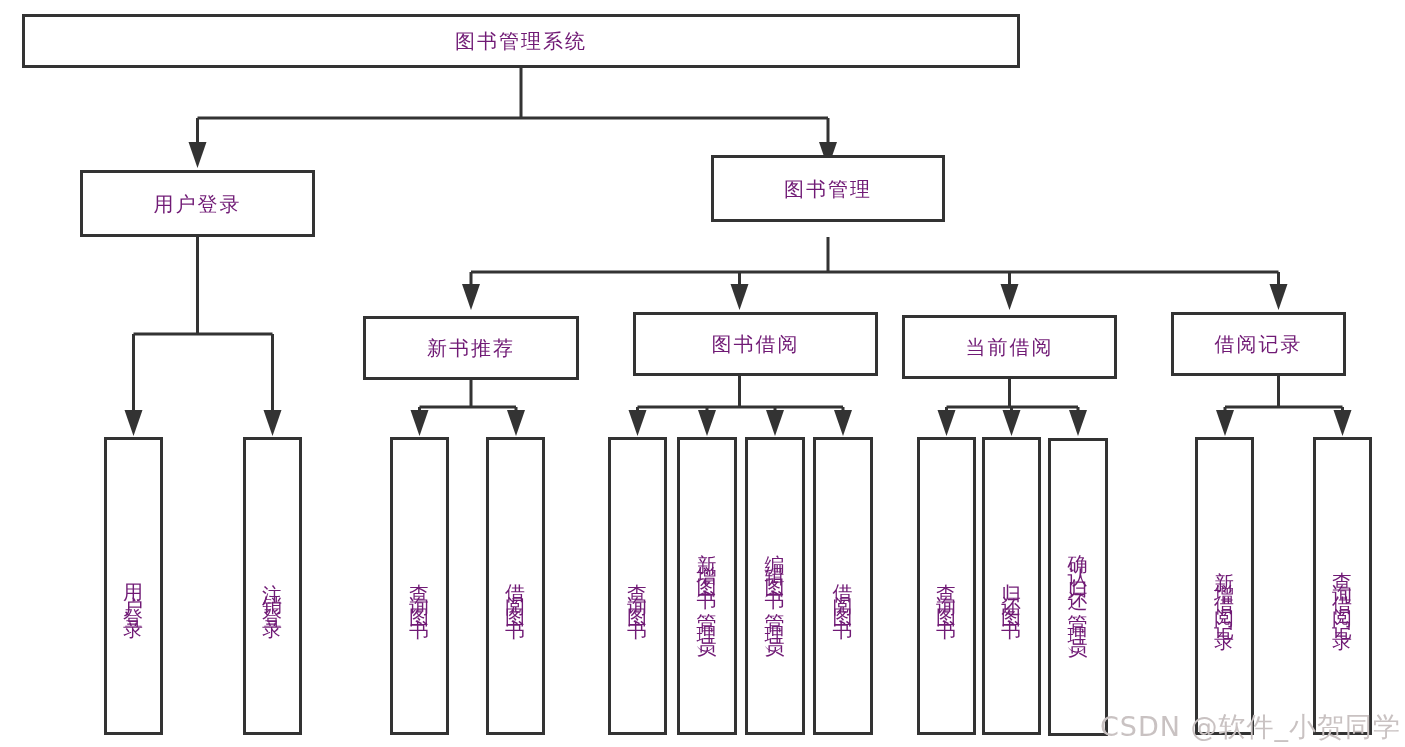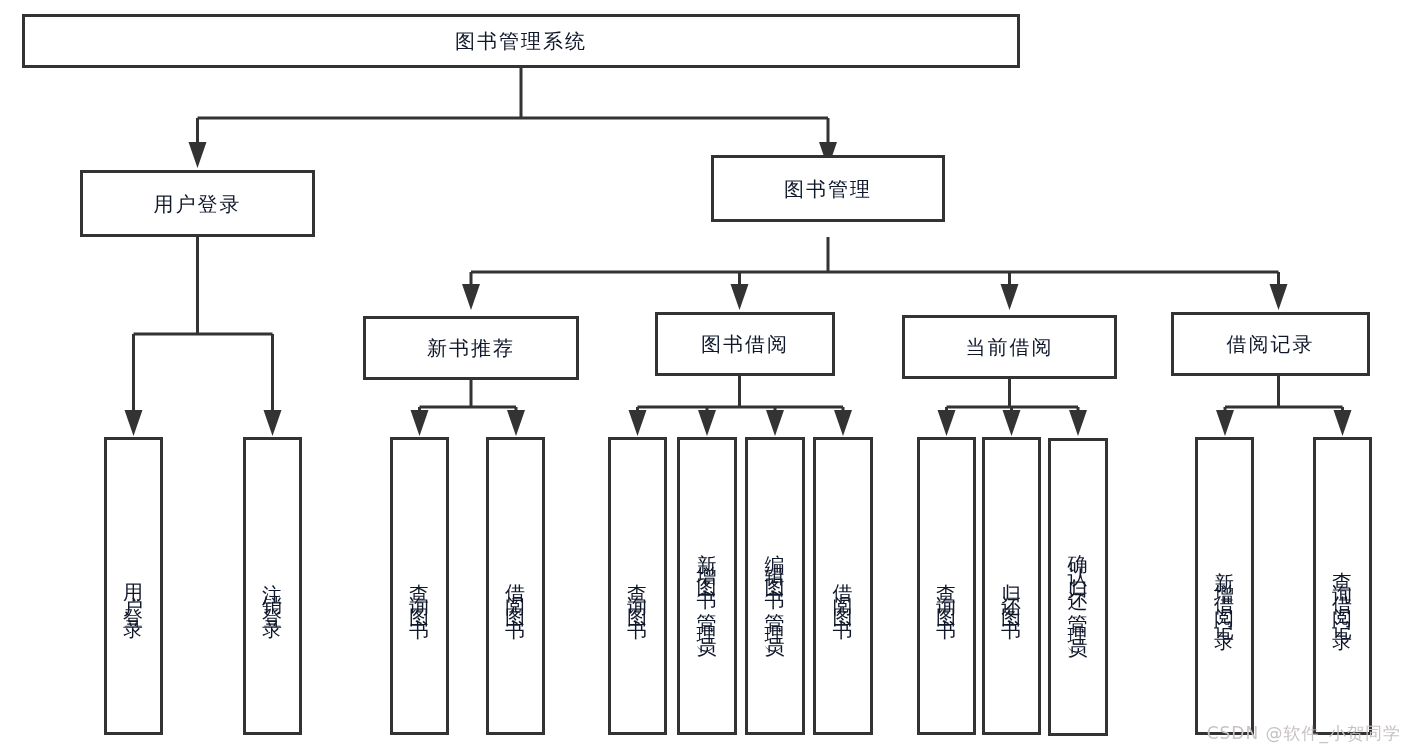--- a/index.html
+++ b/index.html
@@ -10,42 +10,42 @@
     font-family:"DejaVu Sans",sans-serif;
     overflow:hidden;
   }
   svg.connectors{position:absolute;left:0;top:0;z-index:1;}
   .node{
     position:absolute;
     box-sizing:border-box;
     border:3px solid #333333;
     background:#ffffff;
     display:flex;align-items:center;justify-content:center;
-    color:#0f172a;
+    color:#701a75;
     z-index:2;
   }
   .node.h .label{
     font-size:20px;
     letter-spacing:2px;
     white-space:nowrap;
     line-height:1.2;
   }
   .node.leaf .label{
     writing-mode:vertical-rl;
     text-orientation:mixed;
     font-size:20px;
     line-height:1;
     letter-spacing:12px;
     margin-bottom:-12px;
     white-space:nowrap;
   }
   .watermark{
     position:absolute;
     right:4px;bottom:2px;
-    font-size:17px;
+    font-size:27px;
     letter-spacing:1px;
     color:#c9c2c2;
     z-index:5;
     white-space:nowrap;
   }
 </style>
 </head>
 <body>
 
 <div class="stage">
@@ -112,27 +112,27 @@
   <div class="node h" style="left:80px;top:170px;width:235px;height:67px">
     <span class="label">用户登录</span>
   </div>
   <div class="node h" style="left:711px;top:155px;width:234px;height:67px">
     <span class="label">图书管理</span>
   </div>
 
   <div class="node h" style="left:363px;top:316px;width:216px;height:64px">
     <span class="label">新书推荐</span>
   </div>
-  <div class="node h" style="left:655px;top:312px;width:180px;height:64px">
+  <div class="node h" style="left:633px;top:312px;width:245px;height:64px">
     <span class="label">图书借阅</span>
   </div>
   <div class="node h" style="left:902px;top:315px;width:215px;height:64px">
     <span class="label">当前借阅</span>
   </div>
-  <div class="node h" style="left:1171px;top:312px;width:199px;height:64px">
+  <div class="node h" style="left:1171px;top:312px;width:175px;height:64px">
     <span class="label">借阅记录</span>
   </div>
 
   <div class="node leaf" style="left:104px;top:437px;width:59px;height:298px">
     <span class="label">用户登录</span>
   </div>
   <div class="node leaf" style="left:243px;top:437px;width:59px;height:298px">
     <span class="label">注销登录</span>
   </div>
 

